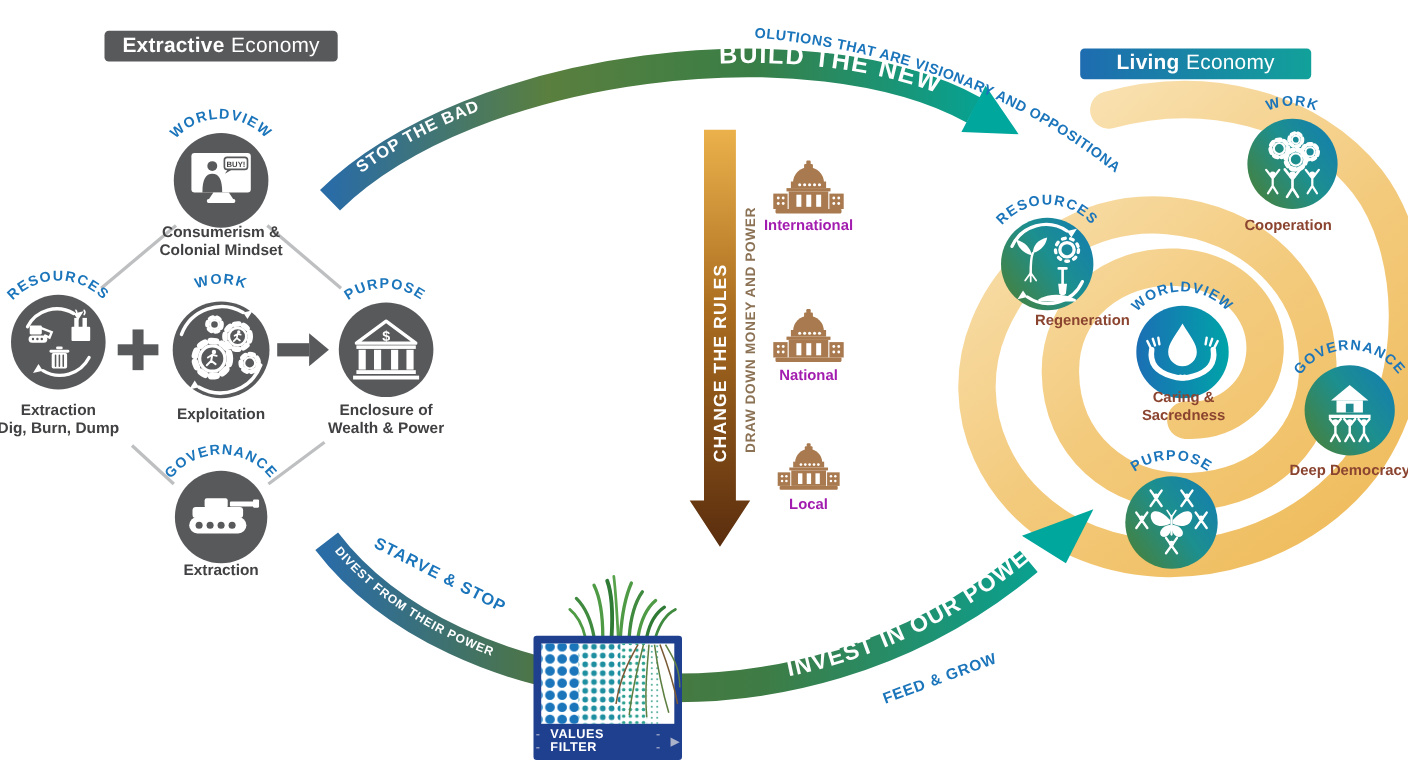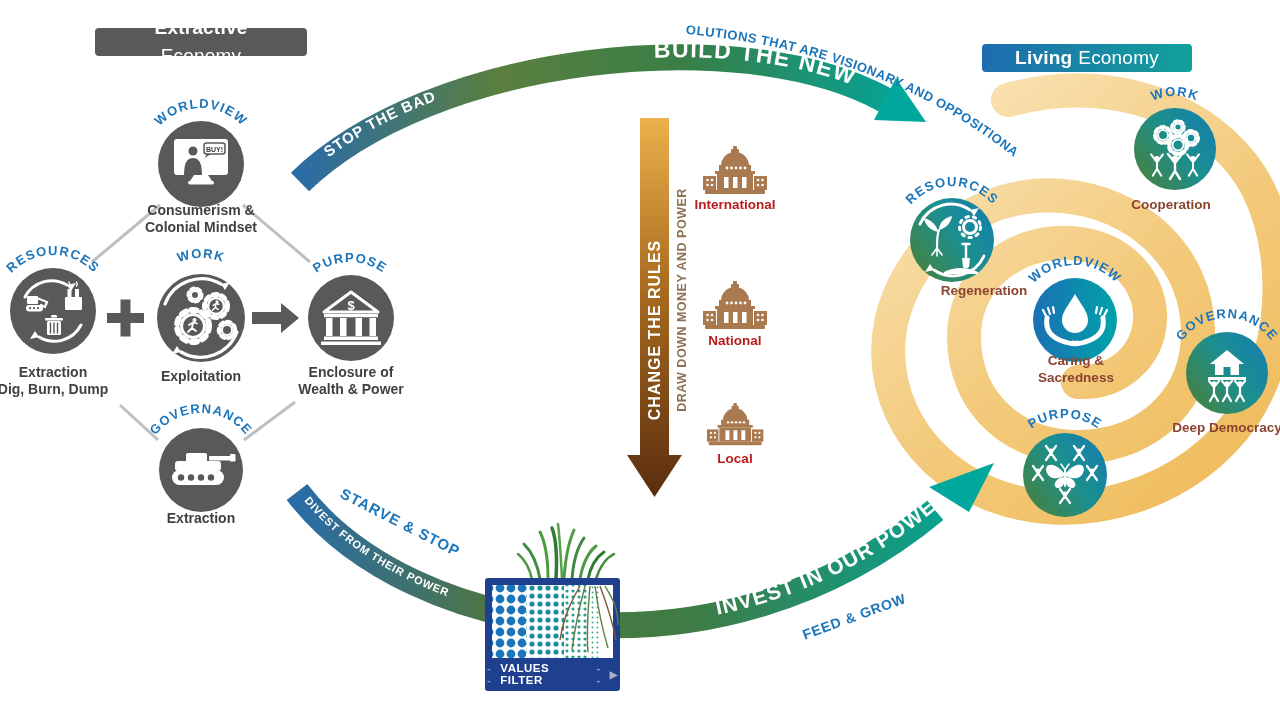--- a/index.html
+++ b/index.html
@@ -2,27 +2,27 @@
 <html><head>
 <meta charset="utf-8">
 <style>
   html,body{margin:0;padding:0;background:#fff;}
   #canvas{position:relative;width:1280px;height:704px;overflow:hidden;
           font-family:"Liberation Sans",sans-serif;background:#fff;}
   svg{position:absolute;left:0;top:0;font-family:"Liberation Sans",sans-serif;}
   .badge{position:absolute;height:28px;display:flex;align-items:center;justify-content:center;
          gap:6px;color:#fff;font-size:19px;border-radius:4px;letter-spacing:.2px;}
   .badge b{font-weight:bold;}
-  .badge-extractive{left:95px;top:28px;width:212px;background:#58595B;flex-direction:column;}
+  .badge-extractive{left:95px;top:28px;width:212px;background:#58595B;}
   .badge-living{left:982px;top:31px;width:210px;background:linear-gradient(90deg,#1E6CB0,#12A19A);margin-top:13px;}
   .cap{position:absolute;transform:translateX(-50%);text-align:center;font-weight:bold;
        font-size:14px;line-height:17px;color:#414042;white-space:nowrap;}
   .cap span{display:block;}
   .cap-living{color:#8B4430;font-size:13.5px;}
-  .cap-capitol{color:#b91c1c;font-size:13.5px;}
+  .cap-capitol{color:#a21caf;font-size:13.5px;}
   .vf-label{position:absolute;left:487px;top:662px;width:131px;display:flex;align-items:center;
             justify-content:center;gap:5px;color:#fff;font-weight:bold;font-size:11.5px;letter-spacing:.5px;}
   .vf-dash{color:#8E9AC0;}
   .vf-arrow{color:#A9B2C9;font-size:10px;}
   .cat{font-weight:bold;font-size:13px;fill:#1B75BB;letter-spacing:1.2px;}
   .arc-small{font-weight:bold;font-size:15px;fill:#fff;letter-spacing:1px;}
   .arc-big{font-weight:bold;font-size:23px;fill:#fff;letter-spacing:1.5px;}
   .arc-tiny{font-weight:bold;font-size:11px;fill:#fff;letter-spacing:.8px;}
   .arc-invest{font-weight:bold;font-size:21px;fill:#fff;letter-spacing:1.2px;}
   .sol{font-weight:bold;font-size:13px;fill:#1B75BB;letter-spacing:.5px;}

